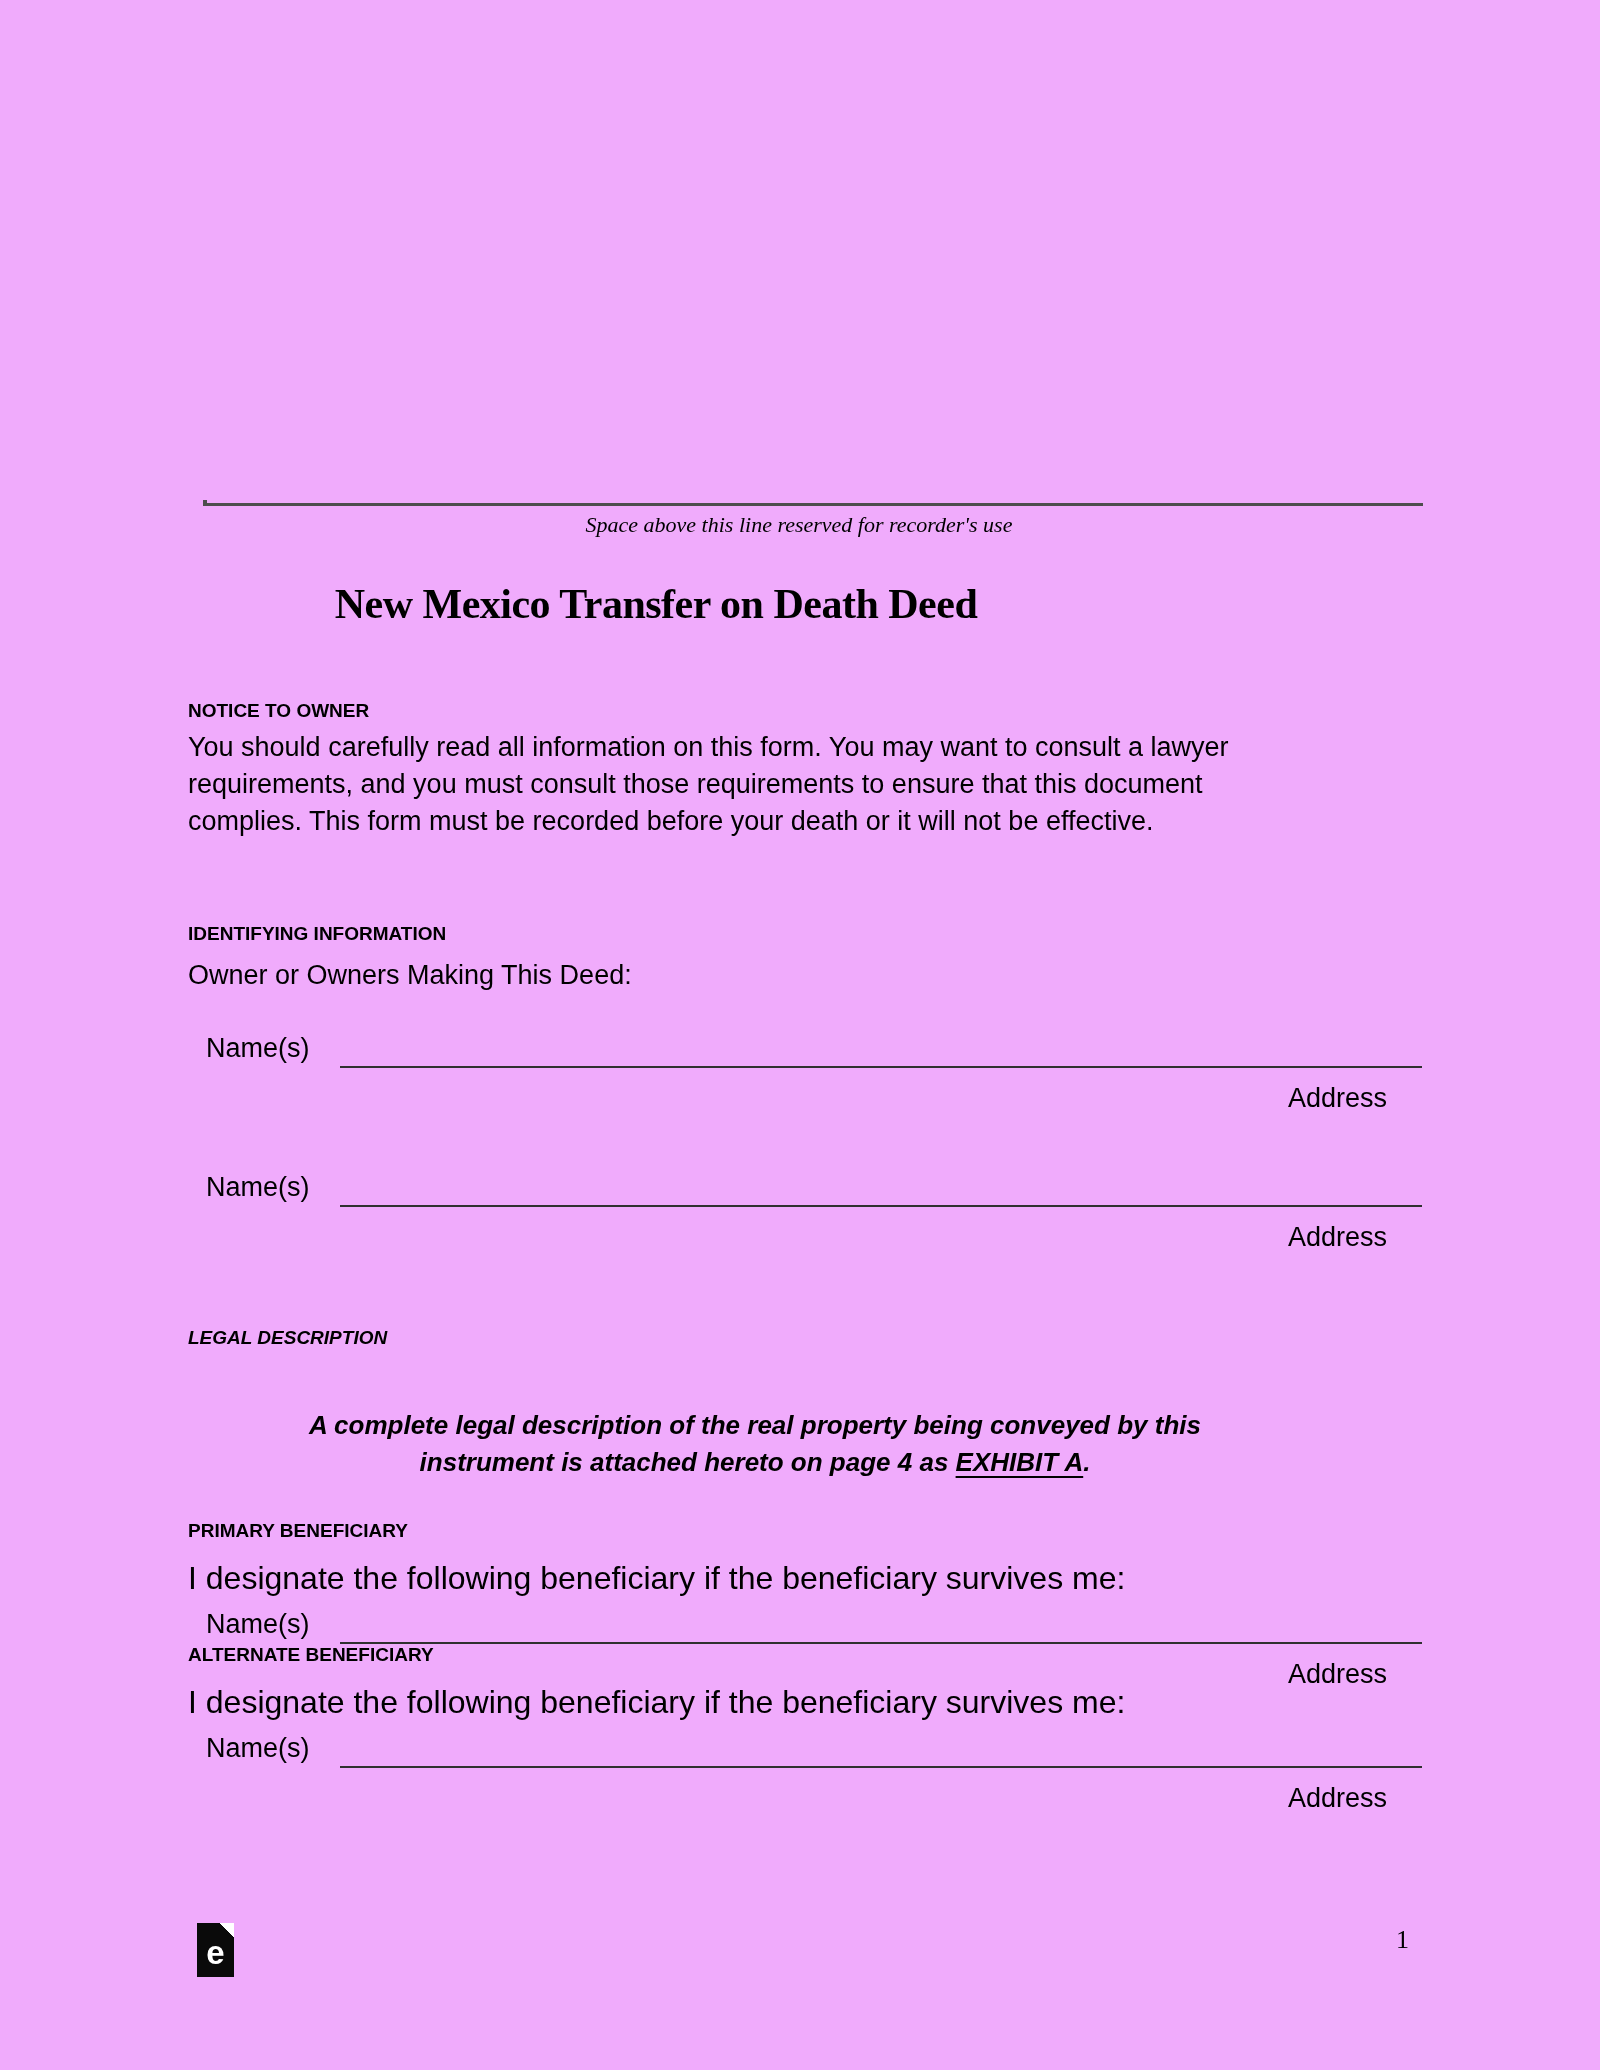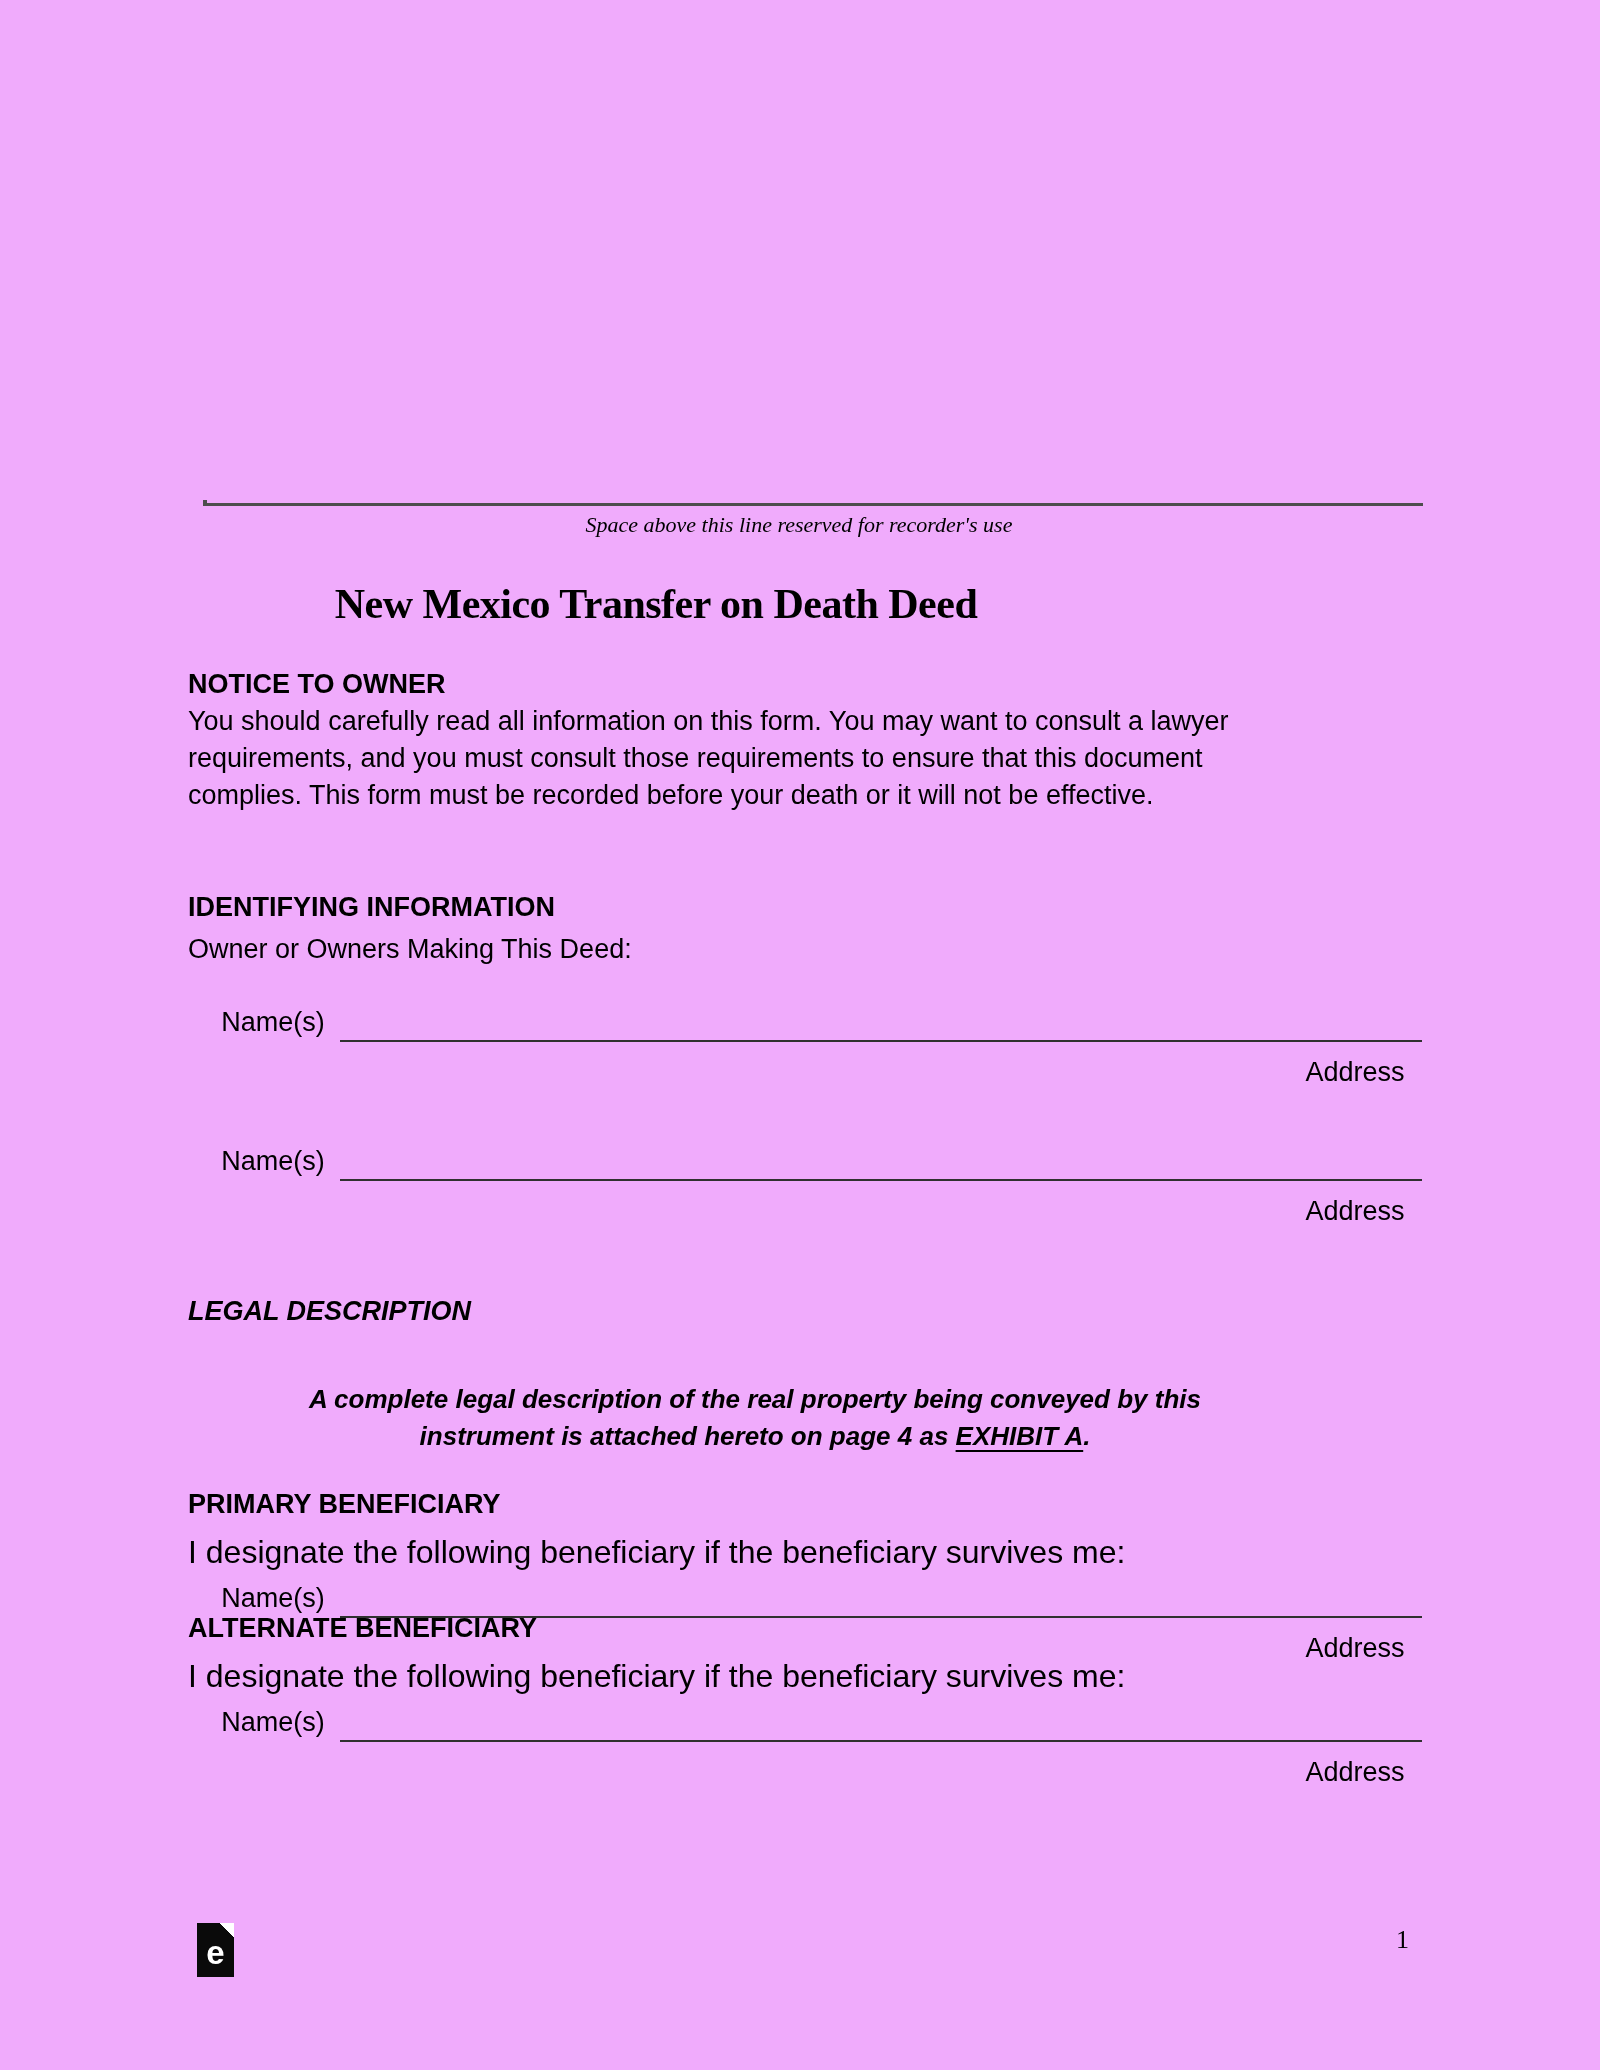--- a/index.html
+++ b/index.html
@@ -34,34 +34,34 @@
     top: 579px; left: 0; width: 1312px;
     text-align: center;
     font-family: "Liberation Serif", serif;
     font-weight: bold;
     font-size: 42px;
     line-height: 50px;
     letter-spacing: -0.5px;
   }
 
   .section { left: 188px; width: 1234px; }
-  .sec-heading { font-weight: bold; font-size: 27px; line-height: 37px; }
+  .sec-heading { font-weight: bold; font-size: 19px; line-height: 37px; margin-top: 26px; }
   .body-line { font-size: 27px; line-height: 37px; }
   .sub-line { font-size: 27px; line-height: 30px; margin-top: 8px; }
   .intro-line { font-size: 32px; line-height: 30px; margin-top: 14px; }
 
   #sec-notice { top: 666px; }
   #sec-identifying { top: 889px; }
   #sec-legal { top: 1293px; font-style: italic; }
   #sec-primary { top: 1486px; }
   #sec-alternate { top: 1610px; }
 
   .fields-first { margin-top: 44px; }
   .field-group + .field-group { margin-top: 56px; }
-  .frow { display: flex; align-items: flex-end; height: 34px; margin-left: 18px; text-align: center; }
+  .frow { display: flex; align-items: flex-end; height: 34px; margin-left: 18px; }
   .frow + .frow { margin-top: 15px; flex-direction: column; }
   .flabel { width: 134px; font-size: 27px; line-height: 30px; padding-bottom: 5px; flex: none; }
   .fline {
     flex: 1; height: 34px;
     border-bottom: 2px solid #303030;
     font-size: 25px;
   }
   .rows-first { margin-top: 17px; }
 
   .statement {

